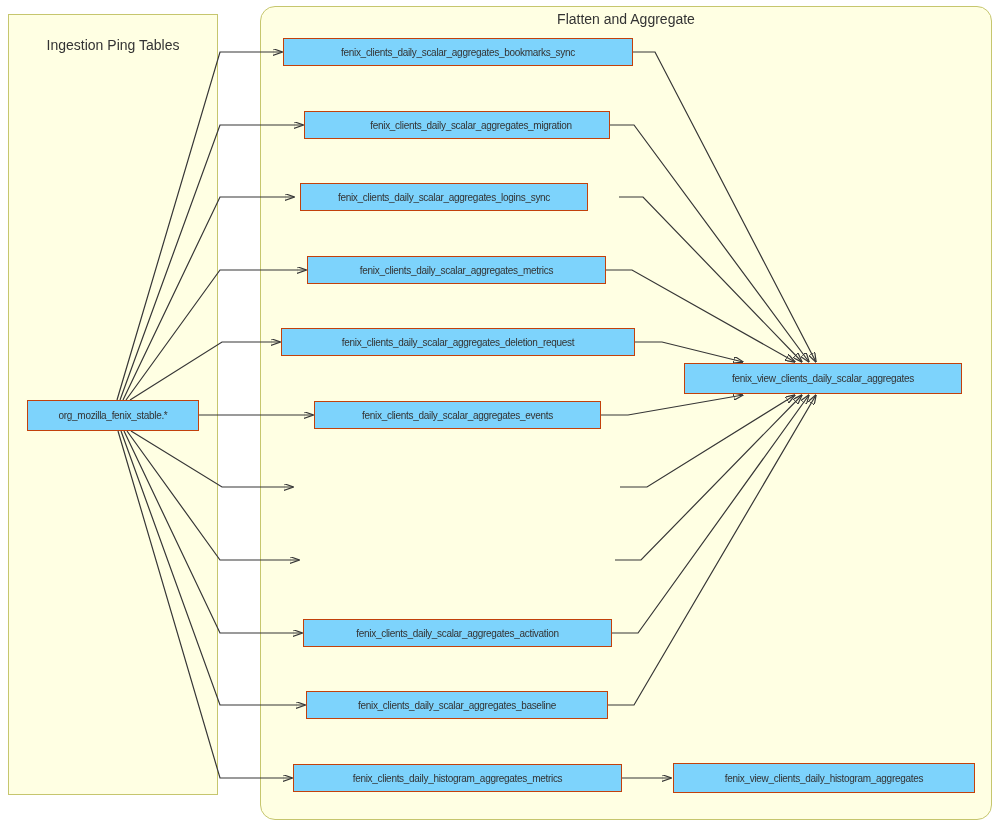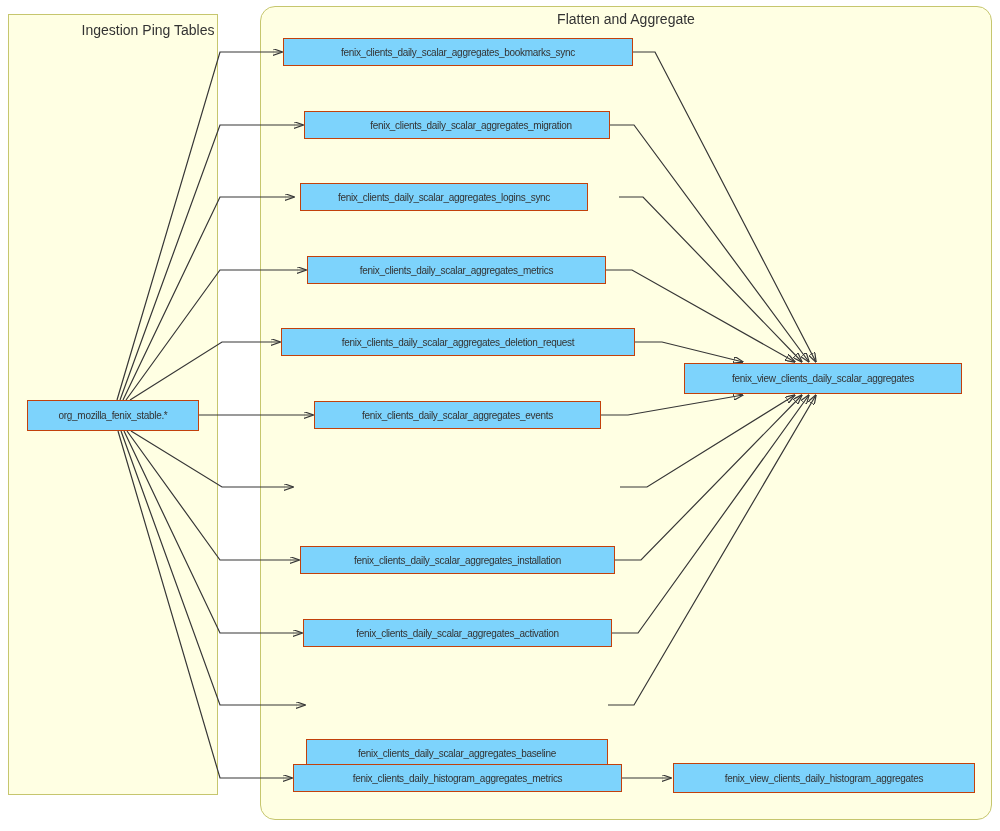--- a/index.html
+++ b/index.html
@@ -24,21 +24,21 @@
   .cluster-title {
     position: absolute;
     left: 0;
     width: 100%;
     text-align: center;
     font-size: 14px;
     color: #333333;
     white-space: nowrap;
   }
   #cluster-ingestion { left: 8px; top: 14px; width: 210px; height: 781px; }
-  #cluster-ingestion .cluster-title { top: 7px; margin-left: 35px; }
+  #cluster-ingestion .cluster-title { top: 22px; }
   #cluster-flatten { left: 260px; top: 6px; width: 732px; height: 814px; border-radius: 15px; }
   #cluster-flatten .cluster-title { top: 4px; }
 
   #edges {
     position: absolute;
     left: 0;
     top: 0;
     z-index: 2;
   }
   #edges path, #edges polyline {
@@ -67,21 +67,21 @@
   #node-source            { left: 27px;  top: 400px; width: 172px; height: 31px; }
   #node-bookmarks-sync    { left: 283px; top: 38px;  width: 350px; height: 28px; }
   #node-migration         { left: 304px; top: 111px; width: 306px; height: 28px; padding-left: 28px; }
   #node-logins-sync       { left: 300px; top: 183px; width: 288px; height: 28px; }
   #node-metrics           { left: 307px; top: 256px; width: 299px; height: 28px; }
   #node-deletion-request  { left: 281px; top: 328px; width: 354px; height: 28px; }
   #node-events            { left: 314px; top: 401px; width: 287px; height: 28px; }
   #node-history-sync      { left: 294px; top: 473px; width: 326px; height: 28px; }
   #node-installation      { left: 300px; top: 546px; width: 315px; height: 28px; }
   #node-activation        { left: 303px; top: 619px; width: 309px; height: 28px; }
-  #node-baseline          { left: 306px; top: 691px; width: 302px; height: 28px; margin-top: 48px; }
+  #node-baseline          { left: 306px; top: 691px; width: 302px; height: 28px; }
   #node-histogram-metrics { left: 293px; top: 764px; width: 329px; height: 28px; }
   #node-scalar-view       { left: 684px; top: 363px; width: 278px; height: 31px; }
   #node-histogram-view    { left: 673px; top: 763px; width: 302px; height: 30px; }
 </style>
 </head>
 <body>
 
 <div id="canvas">
 
   <div class="cluster" id="cluster-ingestion">
@@ -123,20 +123,19 @@
     <path d="M622,778 L671,778" marker-end="url(#arrow)"></path>
   </svg>
 
   <div class="node" id="node-source">org_mozilla_fenix_stable.*</div>
   <div class="node" id="node-bookmarks-sync">fenix_clients_daily_scalar_aggregates_bookmarks_sync</div>
   <div class="node" id="node-migration">fenix_clients_daily_scalar_aggregates_migration</div>
   <div class="node" id="node-logins-sync">fenix_clients_daily_scalar_aggregates_logins_sync</div>
   <div class="node" id="node-metrics">fenix_clients_daily_scalar_aggregates_metrics</div>
   <div class="node" id="node-deletion-request">fenix_clients_daily_scalar_aggregates_deletion_request</div>
   <div class="node" id="node-events">fenix_clients_daily_scalar_aggregates_events</div>
-  <div class="node" id="node-installation">fenix_clients_daily_scalar_aggregates_installation</div>
   <div class="node" id="node-activation">fenix_clients_daily_scalar_aggregates_activation</div>
   <div class="node" id="node-baseline">fenix_clients_daily_scalar_aggregates_baseline</div>
   <div class="node" id="node-histogram-metrics">fenix_clients_daily_histogram_aggregates_metrics</div>
   <div class="node" id="node-scalar-view">fenix_view_clients_daily_scalar_aggregates</div>
   <div class="node" id="node-histogram-view">fenix_view_clients_daily_histogram_aggregates</div>
 
 </div>
 
 </body></html>

